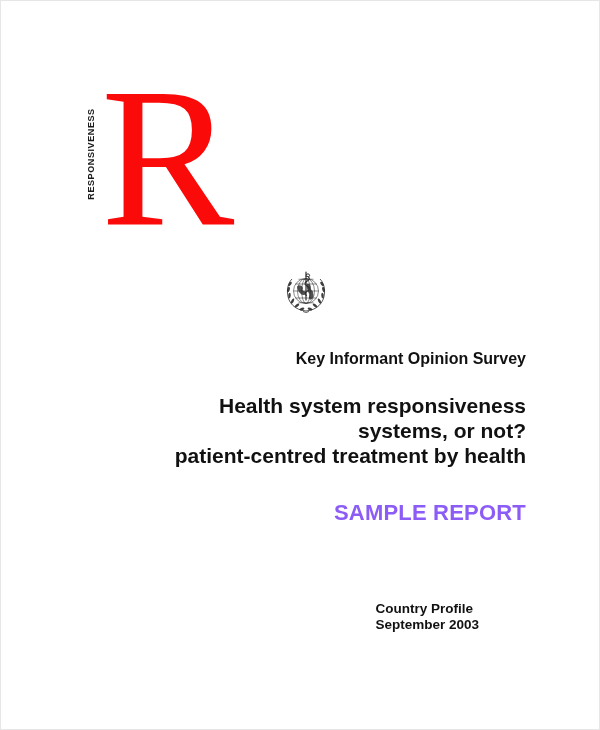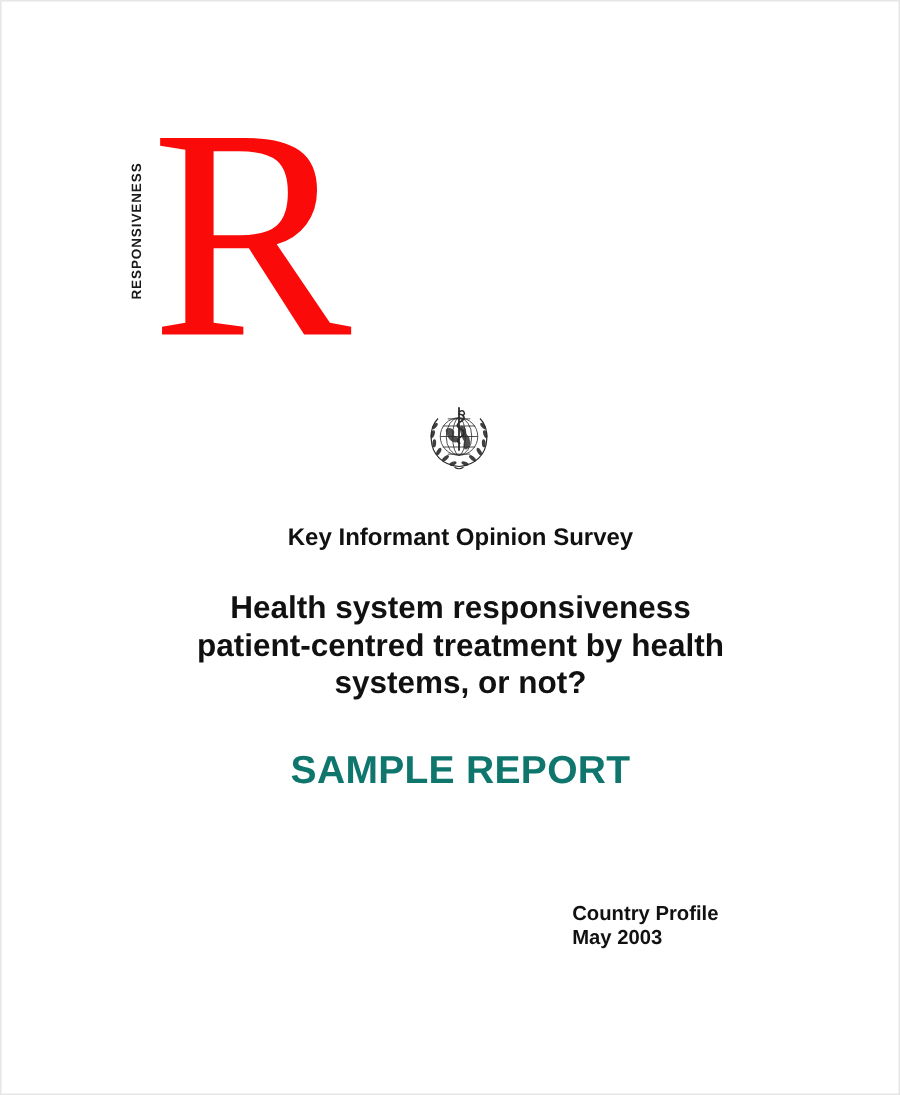--- a/index.html
+++ b/index.html
@@ -73,24 +73,24 @@
     left: 278px;
     top: 268px;
     width: 54px;
     height: 48px;
   }
   .emblem svg { display: block; width: 54px; height: 48px; }
 
   
   .title-block {
     position: absolute;
-    left: 66px;
+    left: 45px;
     top: 348px;
     width: 480px;
-    text-align: center;
+    text-align: right;
   }
 
   .survey-line {
     font-size: 16px;
     font-weight: 700;
     color: #111111;
     line-height: 20px;
     margin: 0;
   }
 
@@ -98,23 +98,23 @@
     margin: 24px 0 0 0;
     font-size: 21px;
     font-weight: 700;
     color: #111111;
     line-height: 25px;
   }
   .main-title .tl { display: block; }
 
   .sample-report {
     margin: 30px 0 0 0;
-    font-size: 26px;
-    font-weight: 700;
-    color: #0f766e;
+    font-size: 22px;
+    font-weight: 700;
+    color: #8b5cf6;
     line-height: 30px;
     letter-spacing: 0.2px;
   }
 
   
   .footer-block {
     position: absolute;
     right: 120px;
     top: 600px;
     text-align: left;
@@ -186,25 +186,25 @@
 
       <path d="M48 85 q6 4 12 0" fill="none" stroke="#2b2b2b" stroke-width="1.5"></path>
     </svg>
   </div>
 
   <div class="title-block">
     <p class="survey-line">Key Informant Opinion Survey</p>
 
     <h1 class="main-title">
       <span class="tl">Health system responsiveness</span>
+      <span class="tl">systems, or not?</span>
       <span class="tl">patient-centred treatment by health</span>
-      <span class="tl">systems, or not?</span>
     </h1>
 
     <p class="sample-report">SAMPLE REPORT</p>
   </div>
 
   <div class="footer-block">
     <div>Country Profile</div>
-    <div>May 2003</div>
+    <div>September 2003</div>
   </div>
 
 </div>
 
 </body></html>

